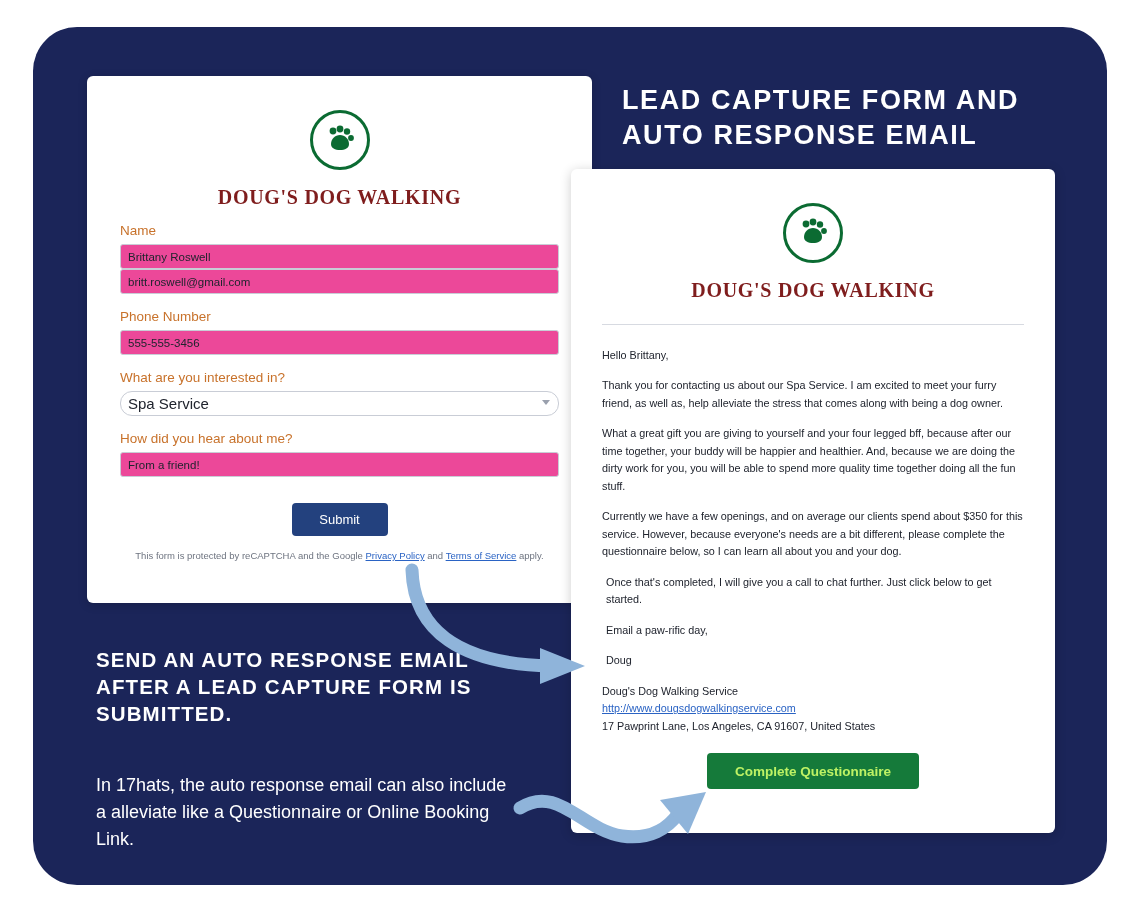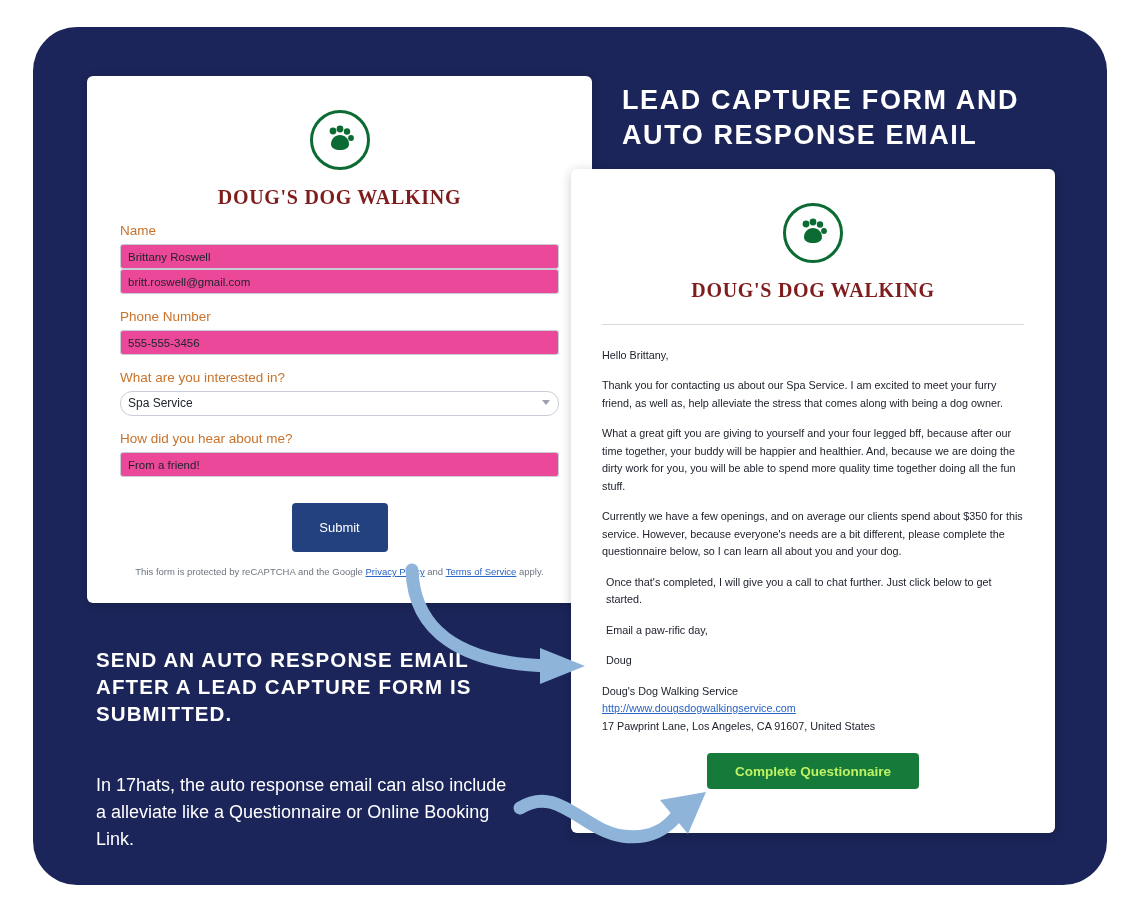--- a/index.html
+++ b/index.html
@@ -81,21 +81,21 @@
     font-family: "Liberation Sans", sans-serif;
     outline: none;
   }
   .select-wrap { position: relative; }
   .select-input {
     width: 100%;
     height: 25px;
     box-sizing: border-box;
     border: 1px solid #c9cdd6;
     border-radius: 12px;
-    font-size: 12px;
+    font-size: 15px;
     color: #20242e;
     padding: 0 7px;
     line-height: 23px;
     background: #fff;
   }
   .select-caret {
     position: absolute;
     right: 9px;
     top: 9px;
     width: 0; height: 0;
@@ -103,21 +103,21 @@
     border-right: 4px solid transparent;
     border-top: 5px solid #9aa0ad;
   }
   .submit-row { text-align: center; margin-top: 26px; }
   .submit-btn {
     background: #23417e;
     color: #ffffff;
     border: none;
     border-radius: 4px;
     width: 96px;
-    height: 49px;
+    height: 33px;
     font-size: 13px;
     font-family: "Liberation Sans", sans-serif;
     cursor: pointer;
   }
   .recaptcha-note {
     text-align: center;
     font-size: 9.5px;
     color: #6e7480;
     margin-top: 14px;
   }

